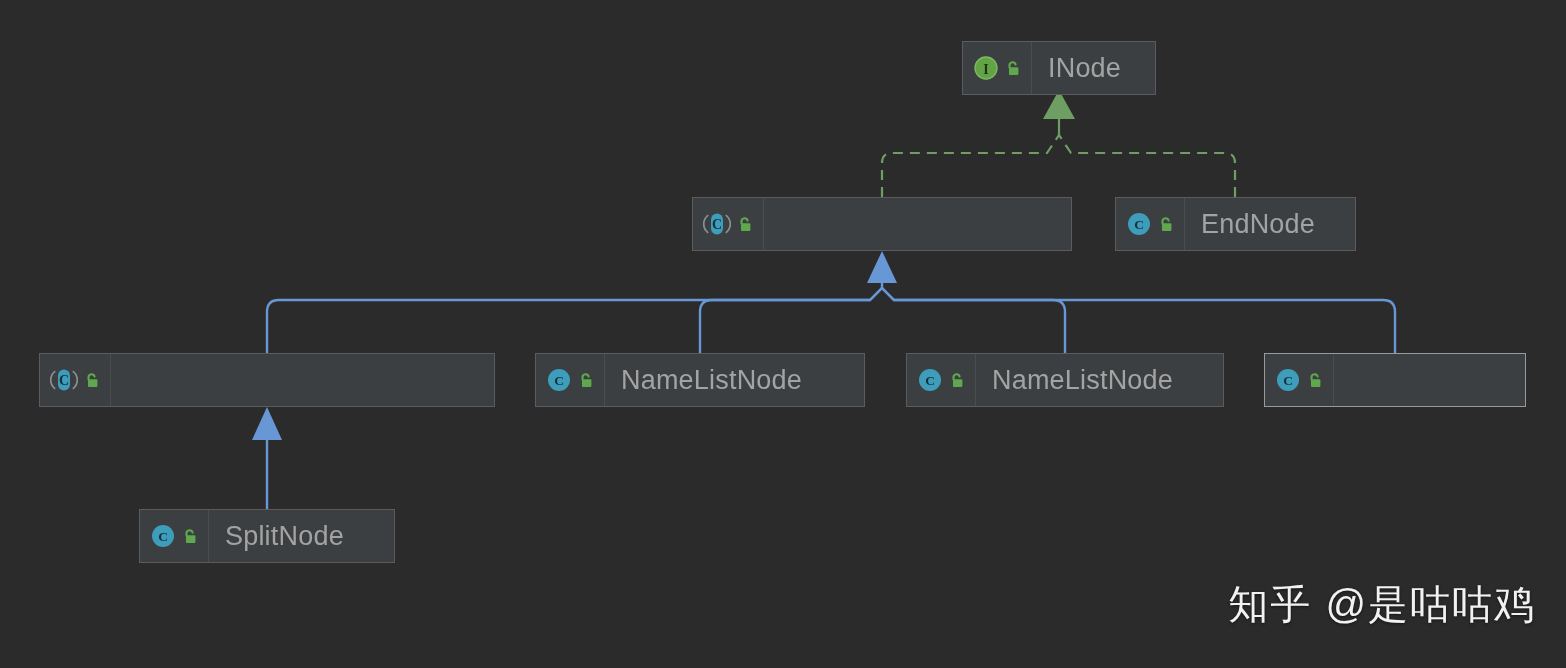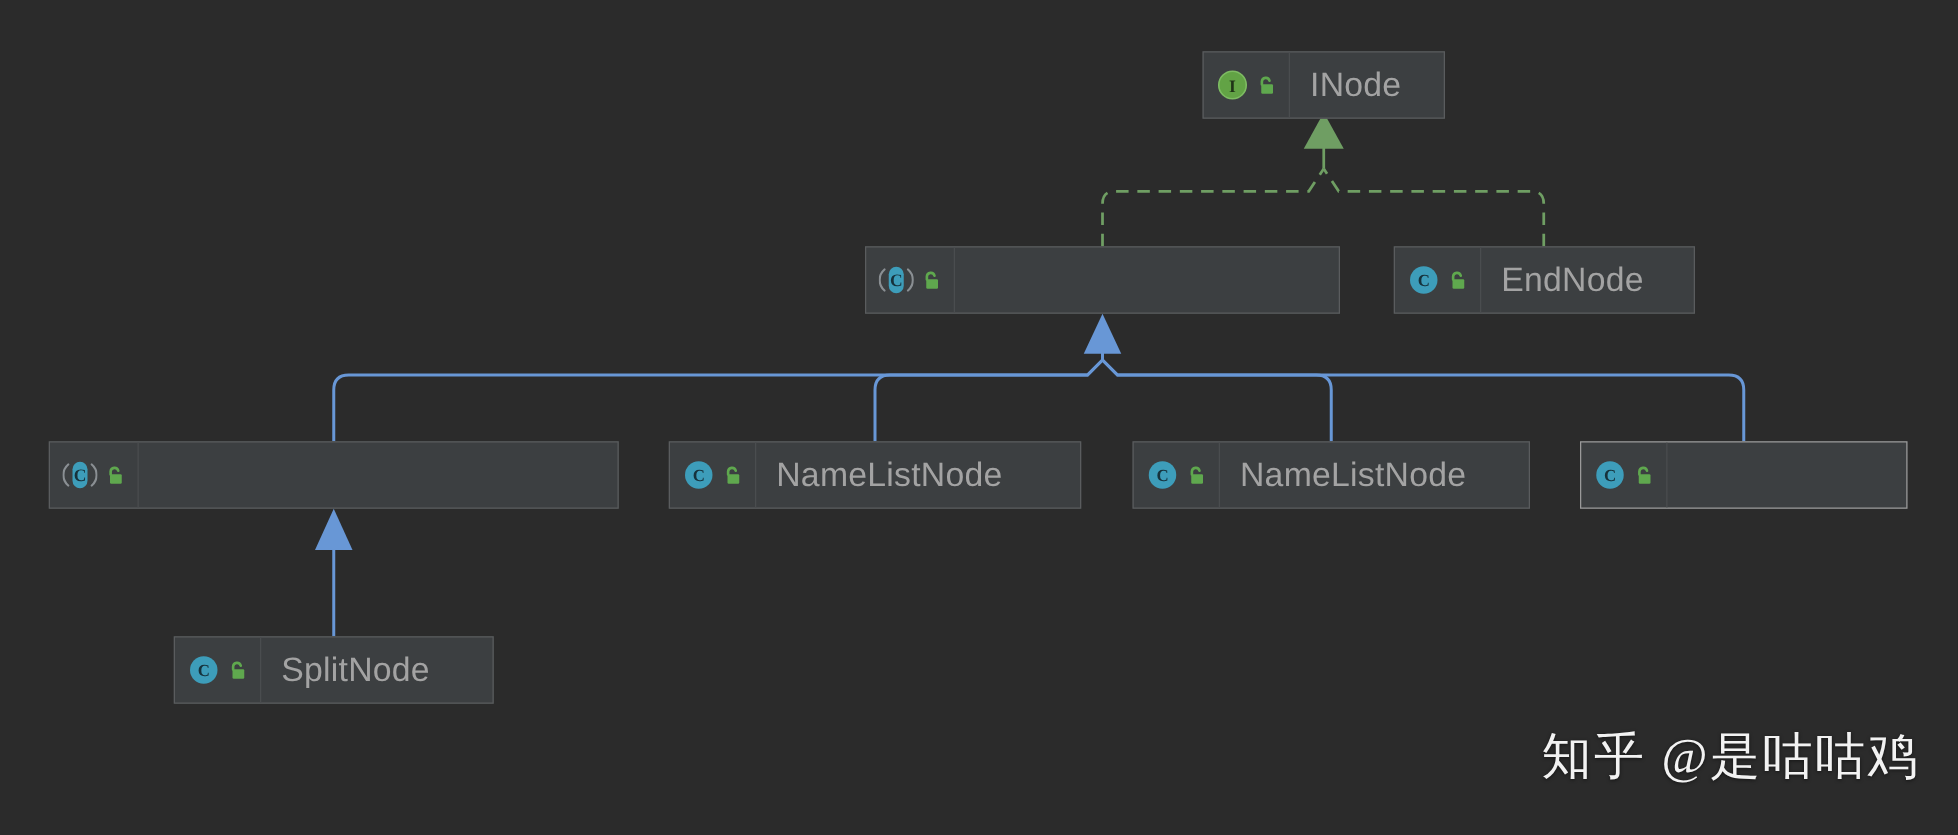--- a/index.html
+++ b/index.html
@@ -59,21 +59,21 @@
   }
   .ic + .ic {
     margin-left: 5px;
   }
   #watermark {
     position: absolute;
     right: 30px;
     bottom: 36px;
     color: #f2f2f2;
     font-size: 40px;
-    font-family: Liberation Serif, serif;
+    font-family: Liberation Sans, sans-serif;
     letter-spacing: 2px;
     white-space: nowrap;
     text-shadow: 0 1px 3px rgba(0,0,0,0.55);
   }
 </style>
 </head>
 <body>
 
 <div id="canvas">
 

